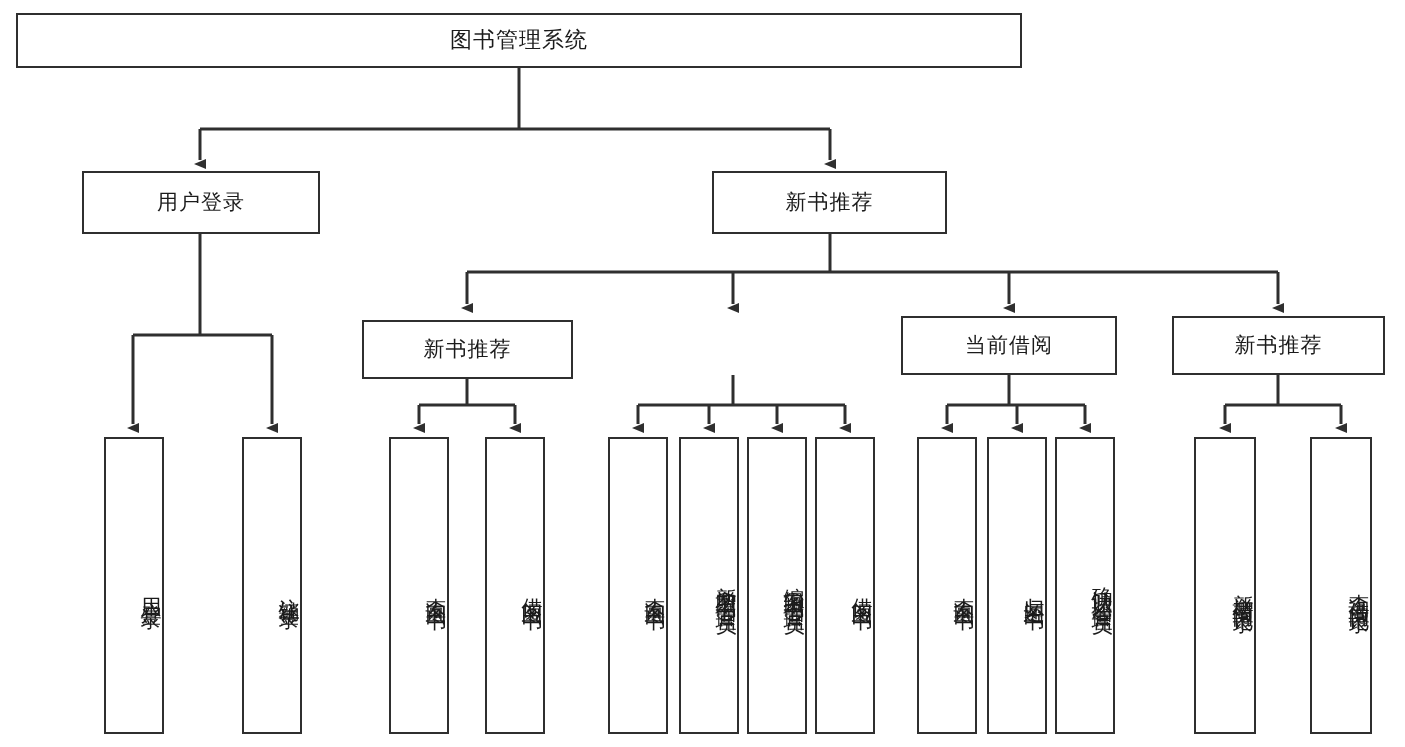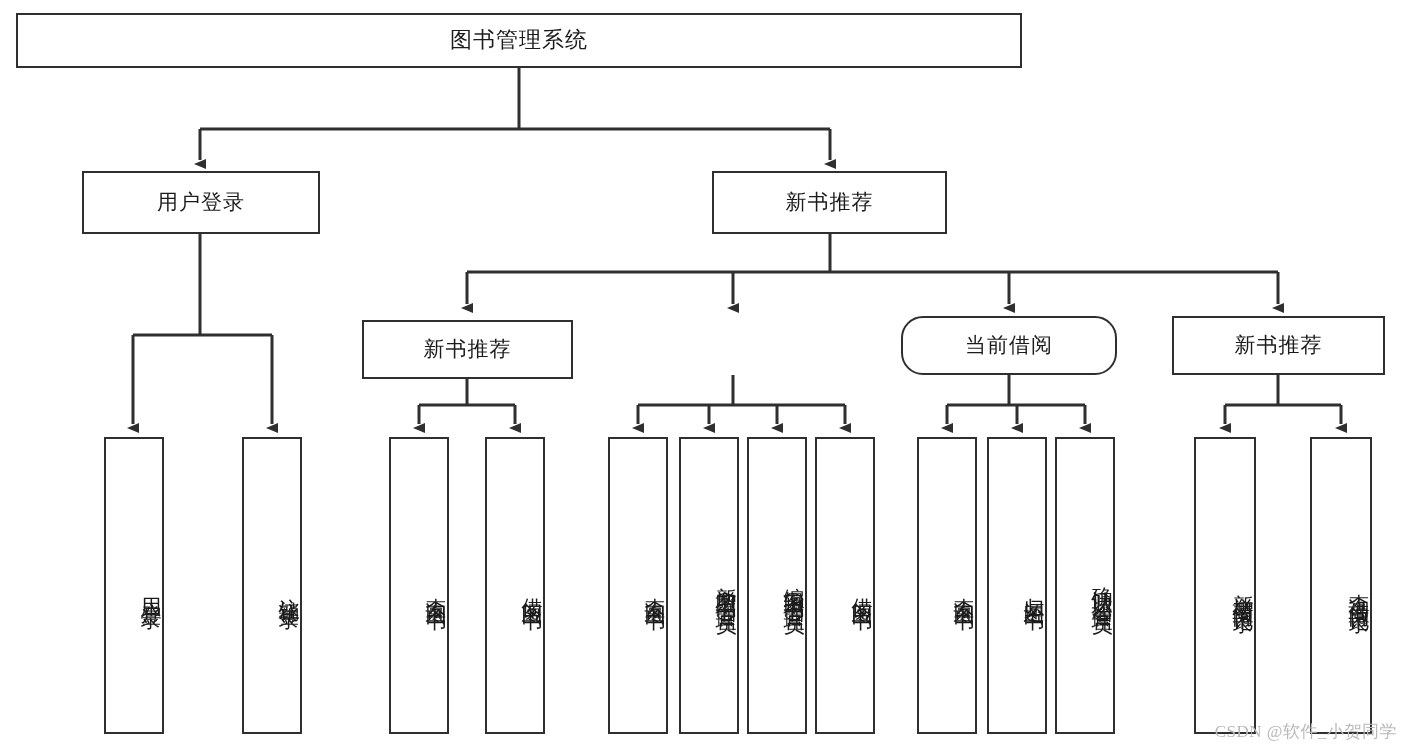--- a/index.html
+++ b/index.html
@@ -130,21 +130,21 @@
   <div class="node horiz" style="left:82px; top:171px; width:238px; height:63px;">
     <span>用户登录</span>
   </div>
   <div class="node horiz" style="left:712px; top:171px; width:235px; height:63px;">
     <span>新书推荐</span>
   </div>
 
   <div class="node horiz" style="left:362px; top:320px; width:211px; height:59px;">
     <span>新书推荐</span>
   </div>
-  <div class="node horiz" style="left:901px; top:316px; width:216px; height:59px;border-radius:22px;">
+  <div class="node horiz" style="left:901px; top:316px; width:216px; height:59px;">
     <span>当前借阅</span>
   </div>
   <div class="node horiz" style="left:1172px; top:316px; width:213px; height:59px;">
     <span>新书推荐</span>
   </div>
 
   <div class="node leaf" style="left:104px; top:437px; width:60px; height:297px;">
     <span class="leaf-txt">用户登录</span>
   </div>
   <div class="node leaf" style="left:242px; top:437px; width:60px; height:297px;">
@@ -177,15 +177,14 @@
   <div class="node leaf tall" style="left:1055px; top:437px; width:60px; height:297px;">
     <span class="leaf-txt">确认归还（管理员）</span>
   </div>
   <div class="node leaf" style="left:1194px; top:437px; width:62px; height:297px;">
     <span class="leaf-txt">新增借阅记录</span>
   </div>
   <div class="node leaf" style="left:1310px; top:437px; width:62px; height:297px;">
     <span class="leaf-txt">查询借阅记录</span>
   </div>
 
-  <div class="watermark">CSDN @软件_小贺同学</div>
 
 </div>
 
 </body></html>

